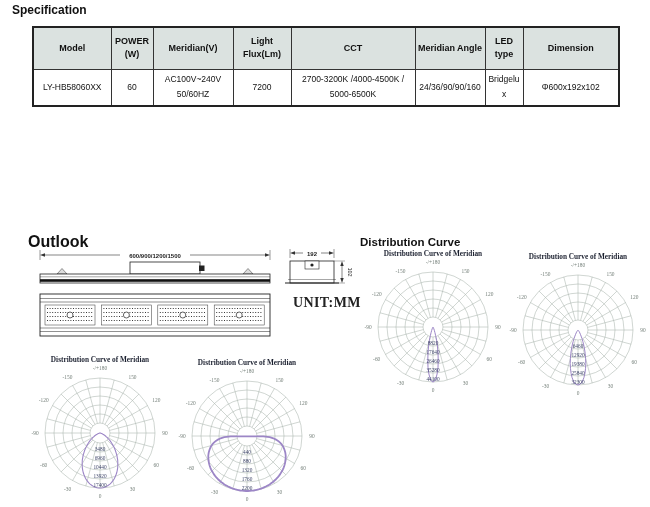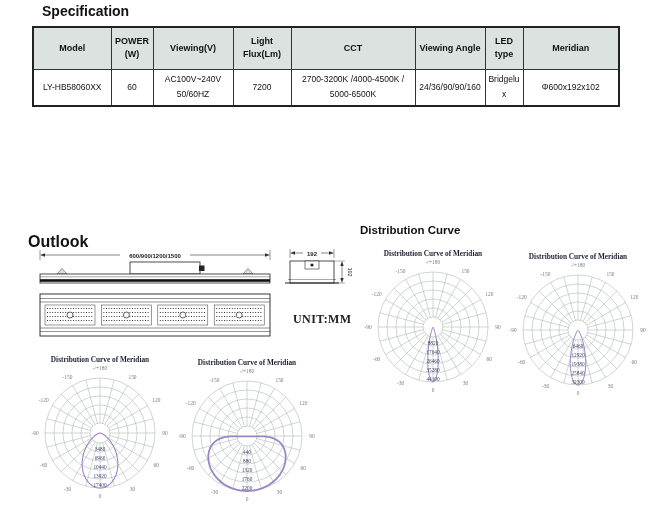--- a/index.html
+++ b/index.html
@@ -1,33 +1,33 @@
 <!DOCTYPE html>
 <html><head>
 <meta charset="utf-8">
 <style>
   html,body{margin:0;padding:0;background:#fff;}
   .page{position:relative;width:650px;height:507px;background:#ffffff;
         font-family:"Liberation Sans",sans-serif;color:#222;overflow:hidden;}
   .sec-title{position:absolute;font-weight:bold;color:#111;white-space:nowrap;}
-  #title-spec{left:42px;top:3px;font-size:14px;}
+  #title-spec{left:12px;top:3px;font-size:12px;}
   #title-outlook{left:28px;top:233px;font-size:16px;}
-  #title-dist{left:360px;top:224px;font-size:11.5px;}
+  #title-dist{left:360px;top:236px;font-size:11.5px;}
   #spec-table-wrap{position:absolute;left:32px;top:26px;}
   table{border-collapse:collapse;table-layout:fixed;width:586px;border:2px solid #222;}
   th,td{border:1px solid #333;text-align:center;vertical-align:middle;
         padding:1px 2px;overflow:hidden;}
   th{background:#dbe2e0;font-size:9px;font-weight:bold;line-height:1.5;color:#111;}
   td{font-size:8.5px;line-height:1.75;white-space:pre-line;color:#111;}
   thead tr{height:42px;}
   tbody tr{height:37px;}
   td:nth-child(7){word-break:break-all;}
   .abs{position:absolute;}
-  #unit-label{position:absolute;left:293px;top:312px;font-family:"Liberation Serif",serif;
-        font-weight:bold;font-size:12px;letter-spacing:.4px;color:#222;}
+  #unit-label{position:absolute;left:293px;top:295px;font-family:"Liberation Serif",serif;
+        font-weight:bold;font-size:14px;letter-spacing:.4px;color:#222;}
   .chart{position:absolute;width:160px;height:156px;}
 </style>
 </head>
 <body>
 
 <div class="page">
 
   <div class="sec-title" id="title-spec">Specification</div>
 
   <div id="spec-table-wrap">
@@ -39,26 +39,26 @@
           <col style="width: 58px;">
           <col style="width: 124px;">
           <col style="width: 70px;">
           <col style="width: 38px;">
           <col style="width: 96px;">
         </colgroup>
         <thead>
           <tr>
             <th>Model</th>
             <th>POWER (W)</th>
-            <th>Viewing(V)</th>
+            <th>Meridian(V)</th>
             <th>Light Flux(Lm)</th>
             <th>CCT</th>
-            <th>Viewing Angle</th>
+            <th>Meridian Angle</th>
             <th>LED type</th>
-            <th>Meridian</th>
+            <th>Dimension</th>
           </tr>
         </thead>
         <tbody>
           <tr>
             <td>LY-HB58060XX</td>
             <td>60</td>
             <td>AC100V~240V
 50/60HZ</td>
             <td>7200</td>
             <td>2700-3200K /4000-4500K /

